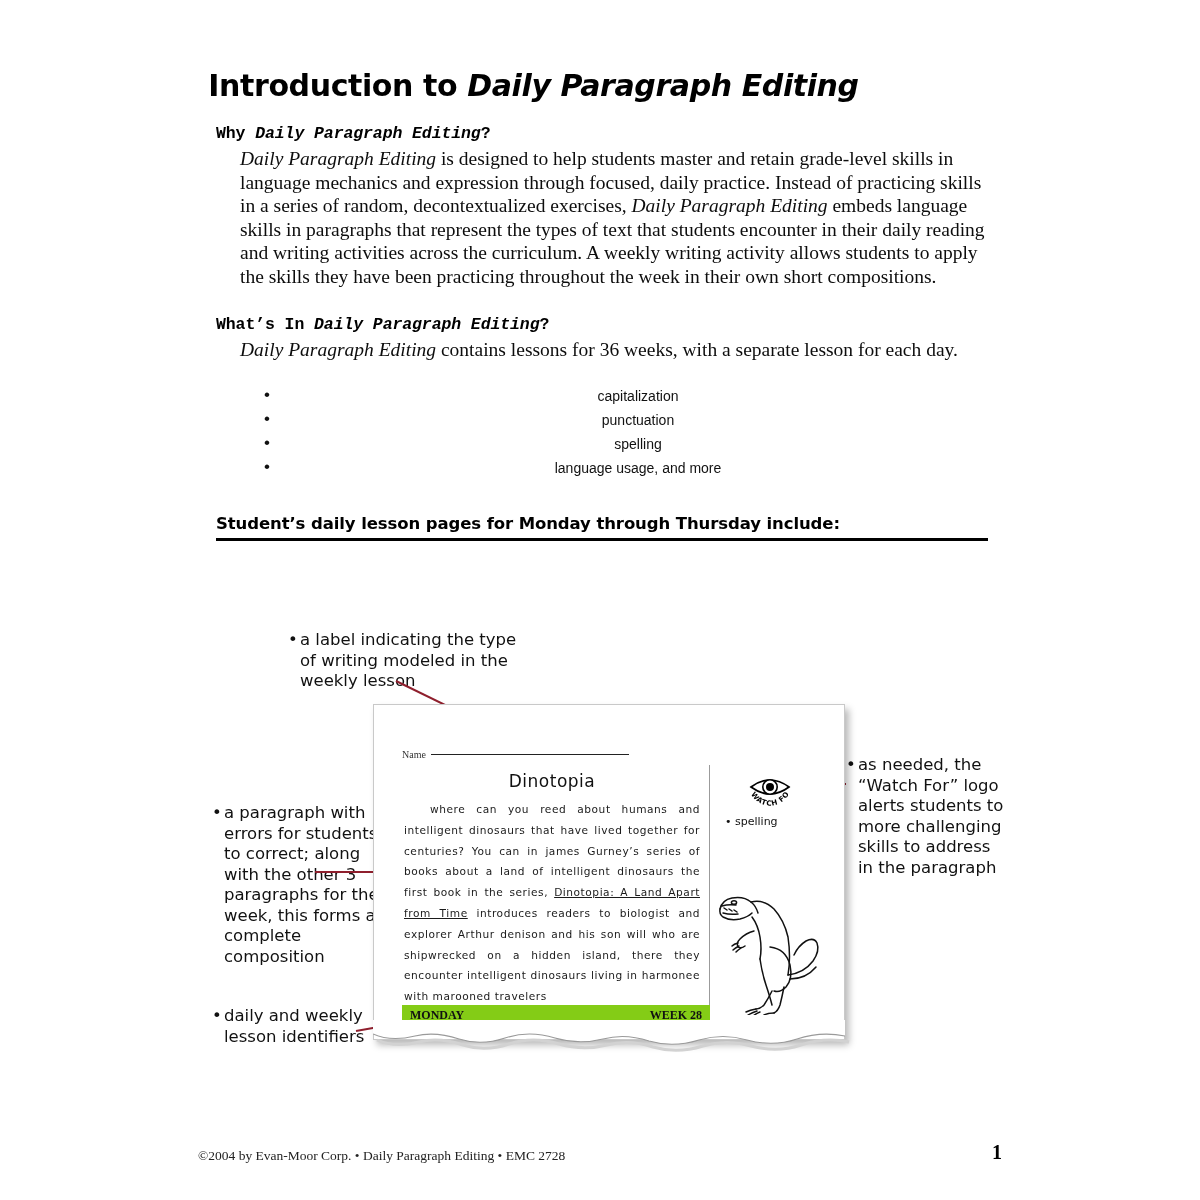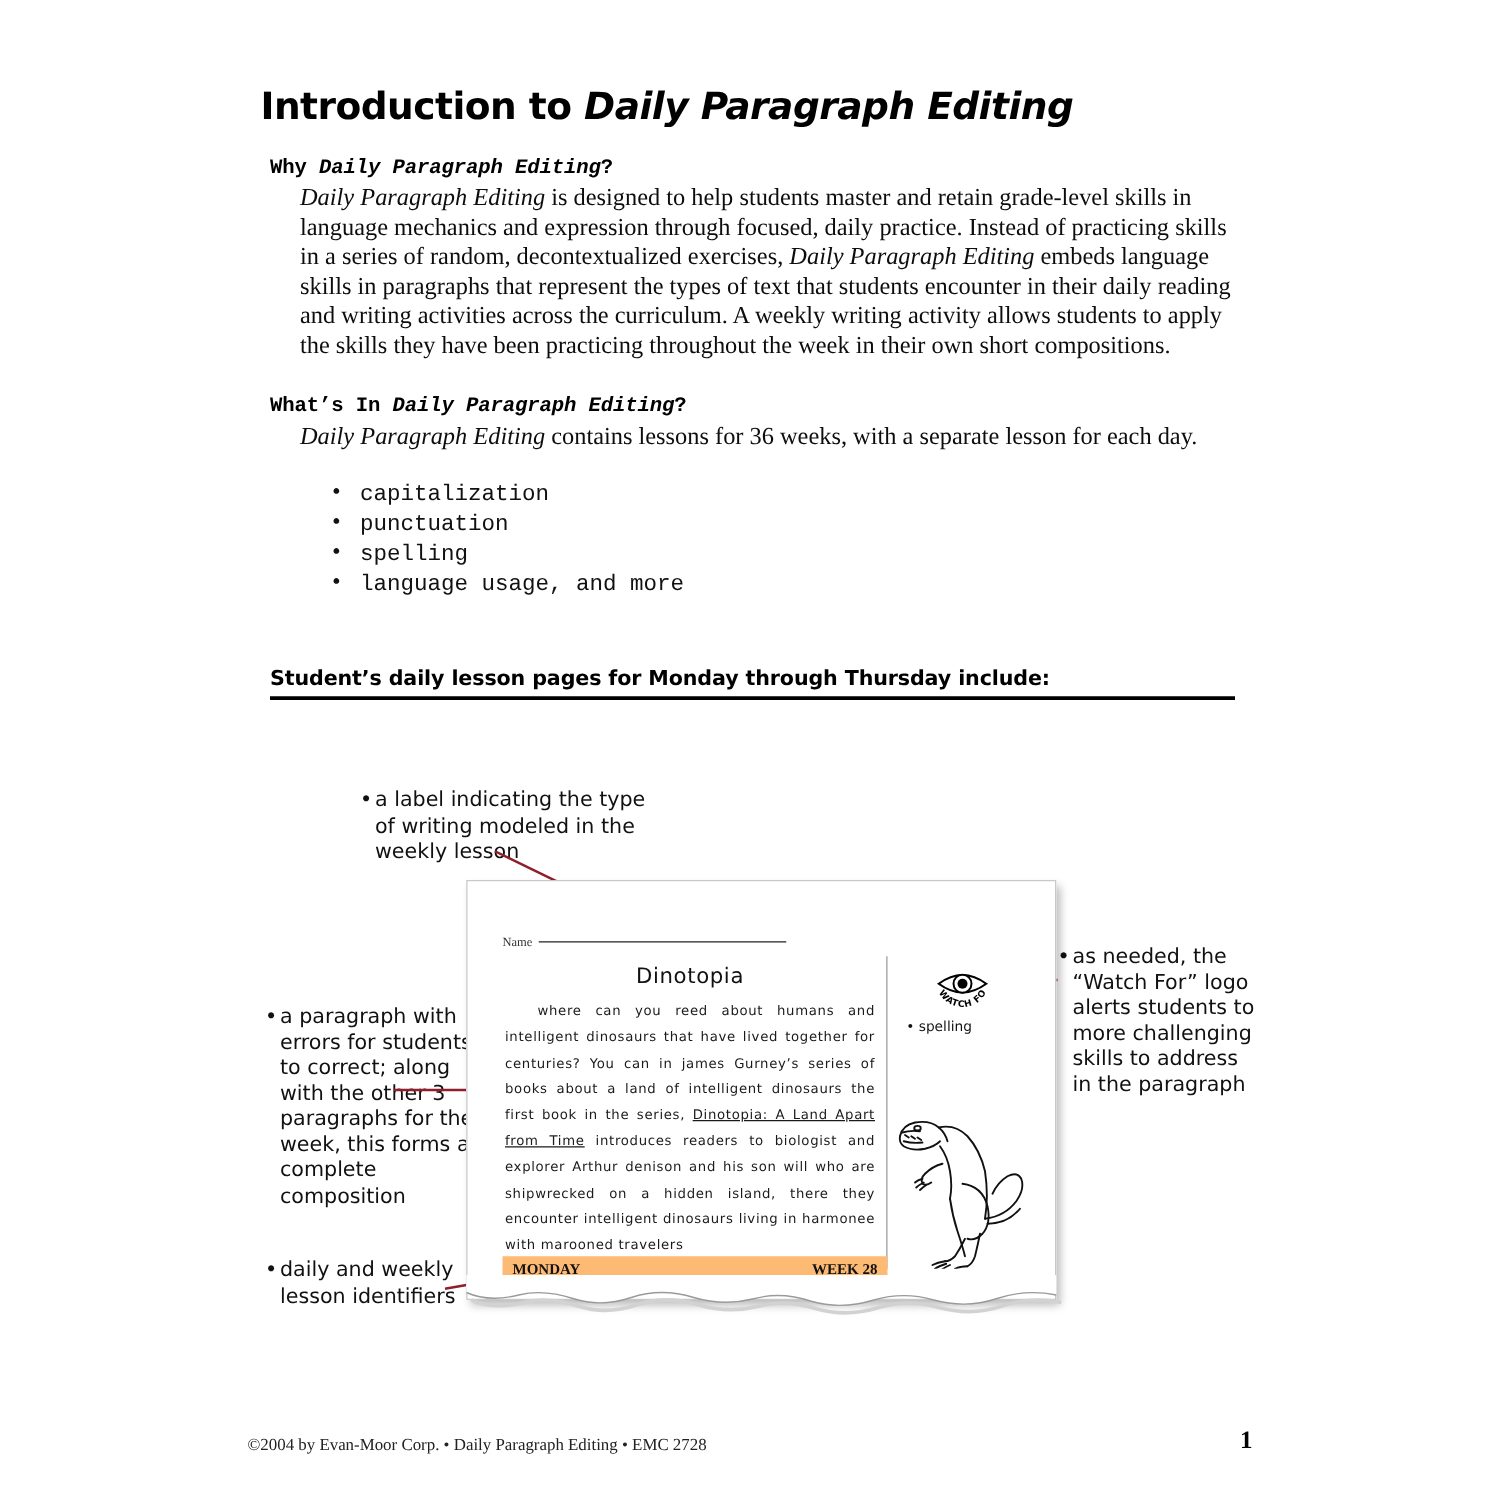--- a/index.html
+++ b/index.html
@@ -72,36 +72,37 @@
 
   .gap-lg { height: 26px; }
   .gap-md { height: 17px; }
 
   ul.skills {
     list-style: none;
     margin: 6px 0 0 0;
     padding: 0 0 0 48px;
   }
   ul.skills li {
-    font-family: Liberation Mono, monospace;
-    font-size: 18px;
+    font-family: Liberation Sans, sans-serif;
+    font-size: 14px;
     line-height: 24px;
     position: relative;
     padding-left: 24px;
+    text-align: center;
   }
   ul.skills li::before {
     content: "\2022";
     position: absolute;
     left: 0;
     top: -1px;
     font-size: 17px;
   }
 
   .subhead-wrap {
-    margin-top: 53px;
+    margin-top: 34px;
   }
   .subhead {
     font-family: "DejaVu Sans", "Liberation Sans", sans-serif;
     font-weight: bold;
     font-size: 16.5px;
     color: #000;
     letter-spacing: -0.1px;
     padding-bottom: 5px;
   }
   .rule {
@@ -273,21 +274,21 @@
     width: 108px;
     height: 128px;
   }
 
   .sheet-footer {
     position: absolute;
     left: 28px;
     top: 300px;
     width: 308px;
     height: 21px;
-    background: #fdba74;
+    background: #84cc16;
   }
   .sheet-footer .fl {
     position: absolute;
     left: 8px;
     top: 3px;
     font-family: "Liberation Serif", "DejaVu Serif", serif;
     font-weight: bold;
     font-size: 12px;
     color: #111;
   }

